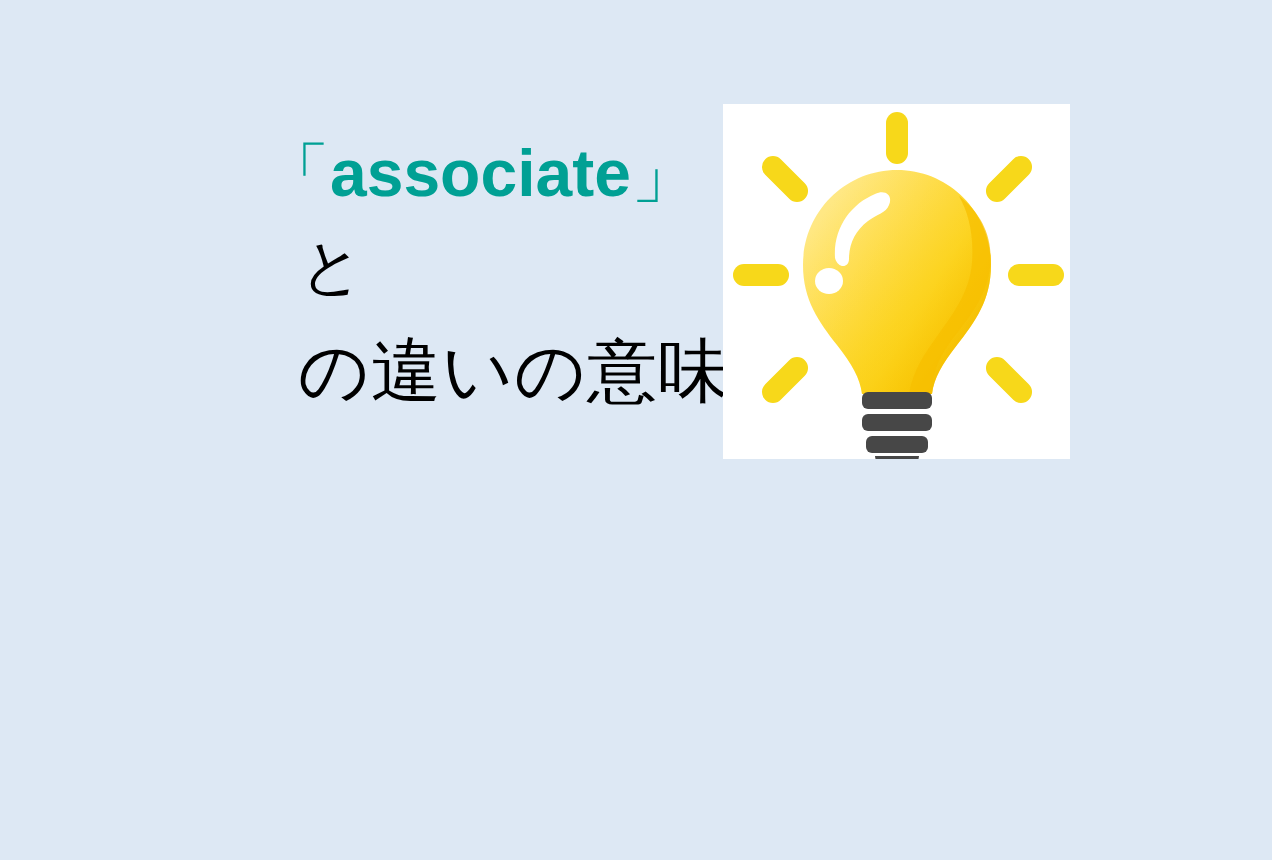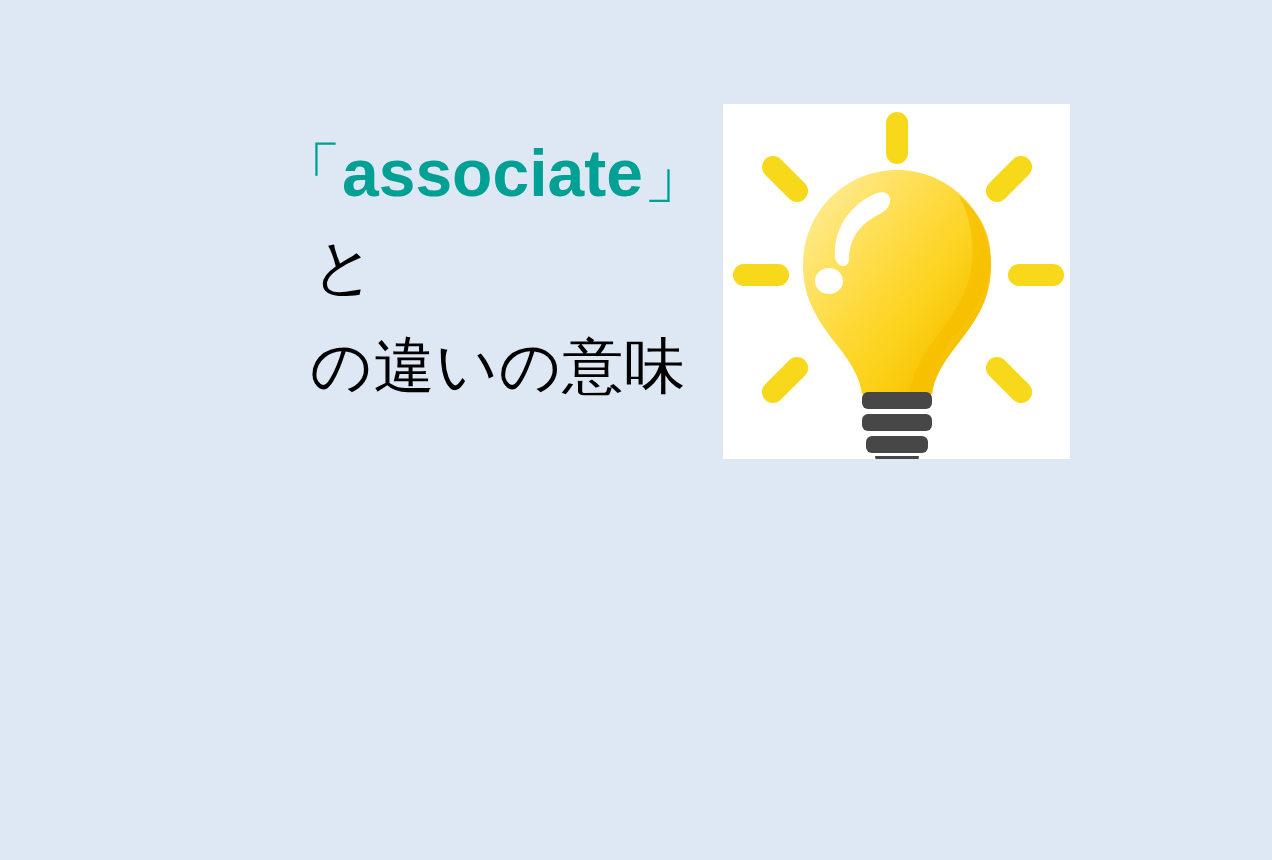--- a/index.html
+++ b/index.html
@@ -17,21 +17,21 @@
   #canvas {
     position: relative;
     width: 1272px;
     height: 860px;
     background: #dde8f4;
   }
 
   
   .text-block {
     position: absolute;
-    left: 276px;
+    left: 264px;
     top: 140px;
     width: 600px;
   }
 
   .line {
     white-space: pre;
     line-height: 1.0;
   }
 
   .line-associate {
@@ -50,21 +50,21 @@
     box-sizing: border-box;
   }
 
   .line-relate {
     font-size: 66px;
     font-weight: 700;
     height: 96px;
   }
 
   .line-imi {
-    font-size: 61px;
+    font-size: 70px;
     font-weight: 400;
     color: #000000;
     padding-left: 34px;
     box-sizing: border-box;
     letter-spacing: 1px;
   }
 
   .bracket {
     color: #00a094;
     font-weight: 400;

